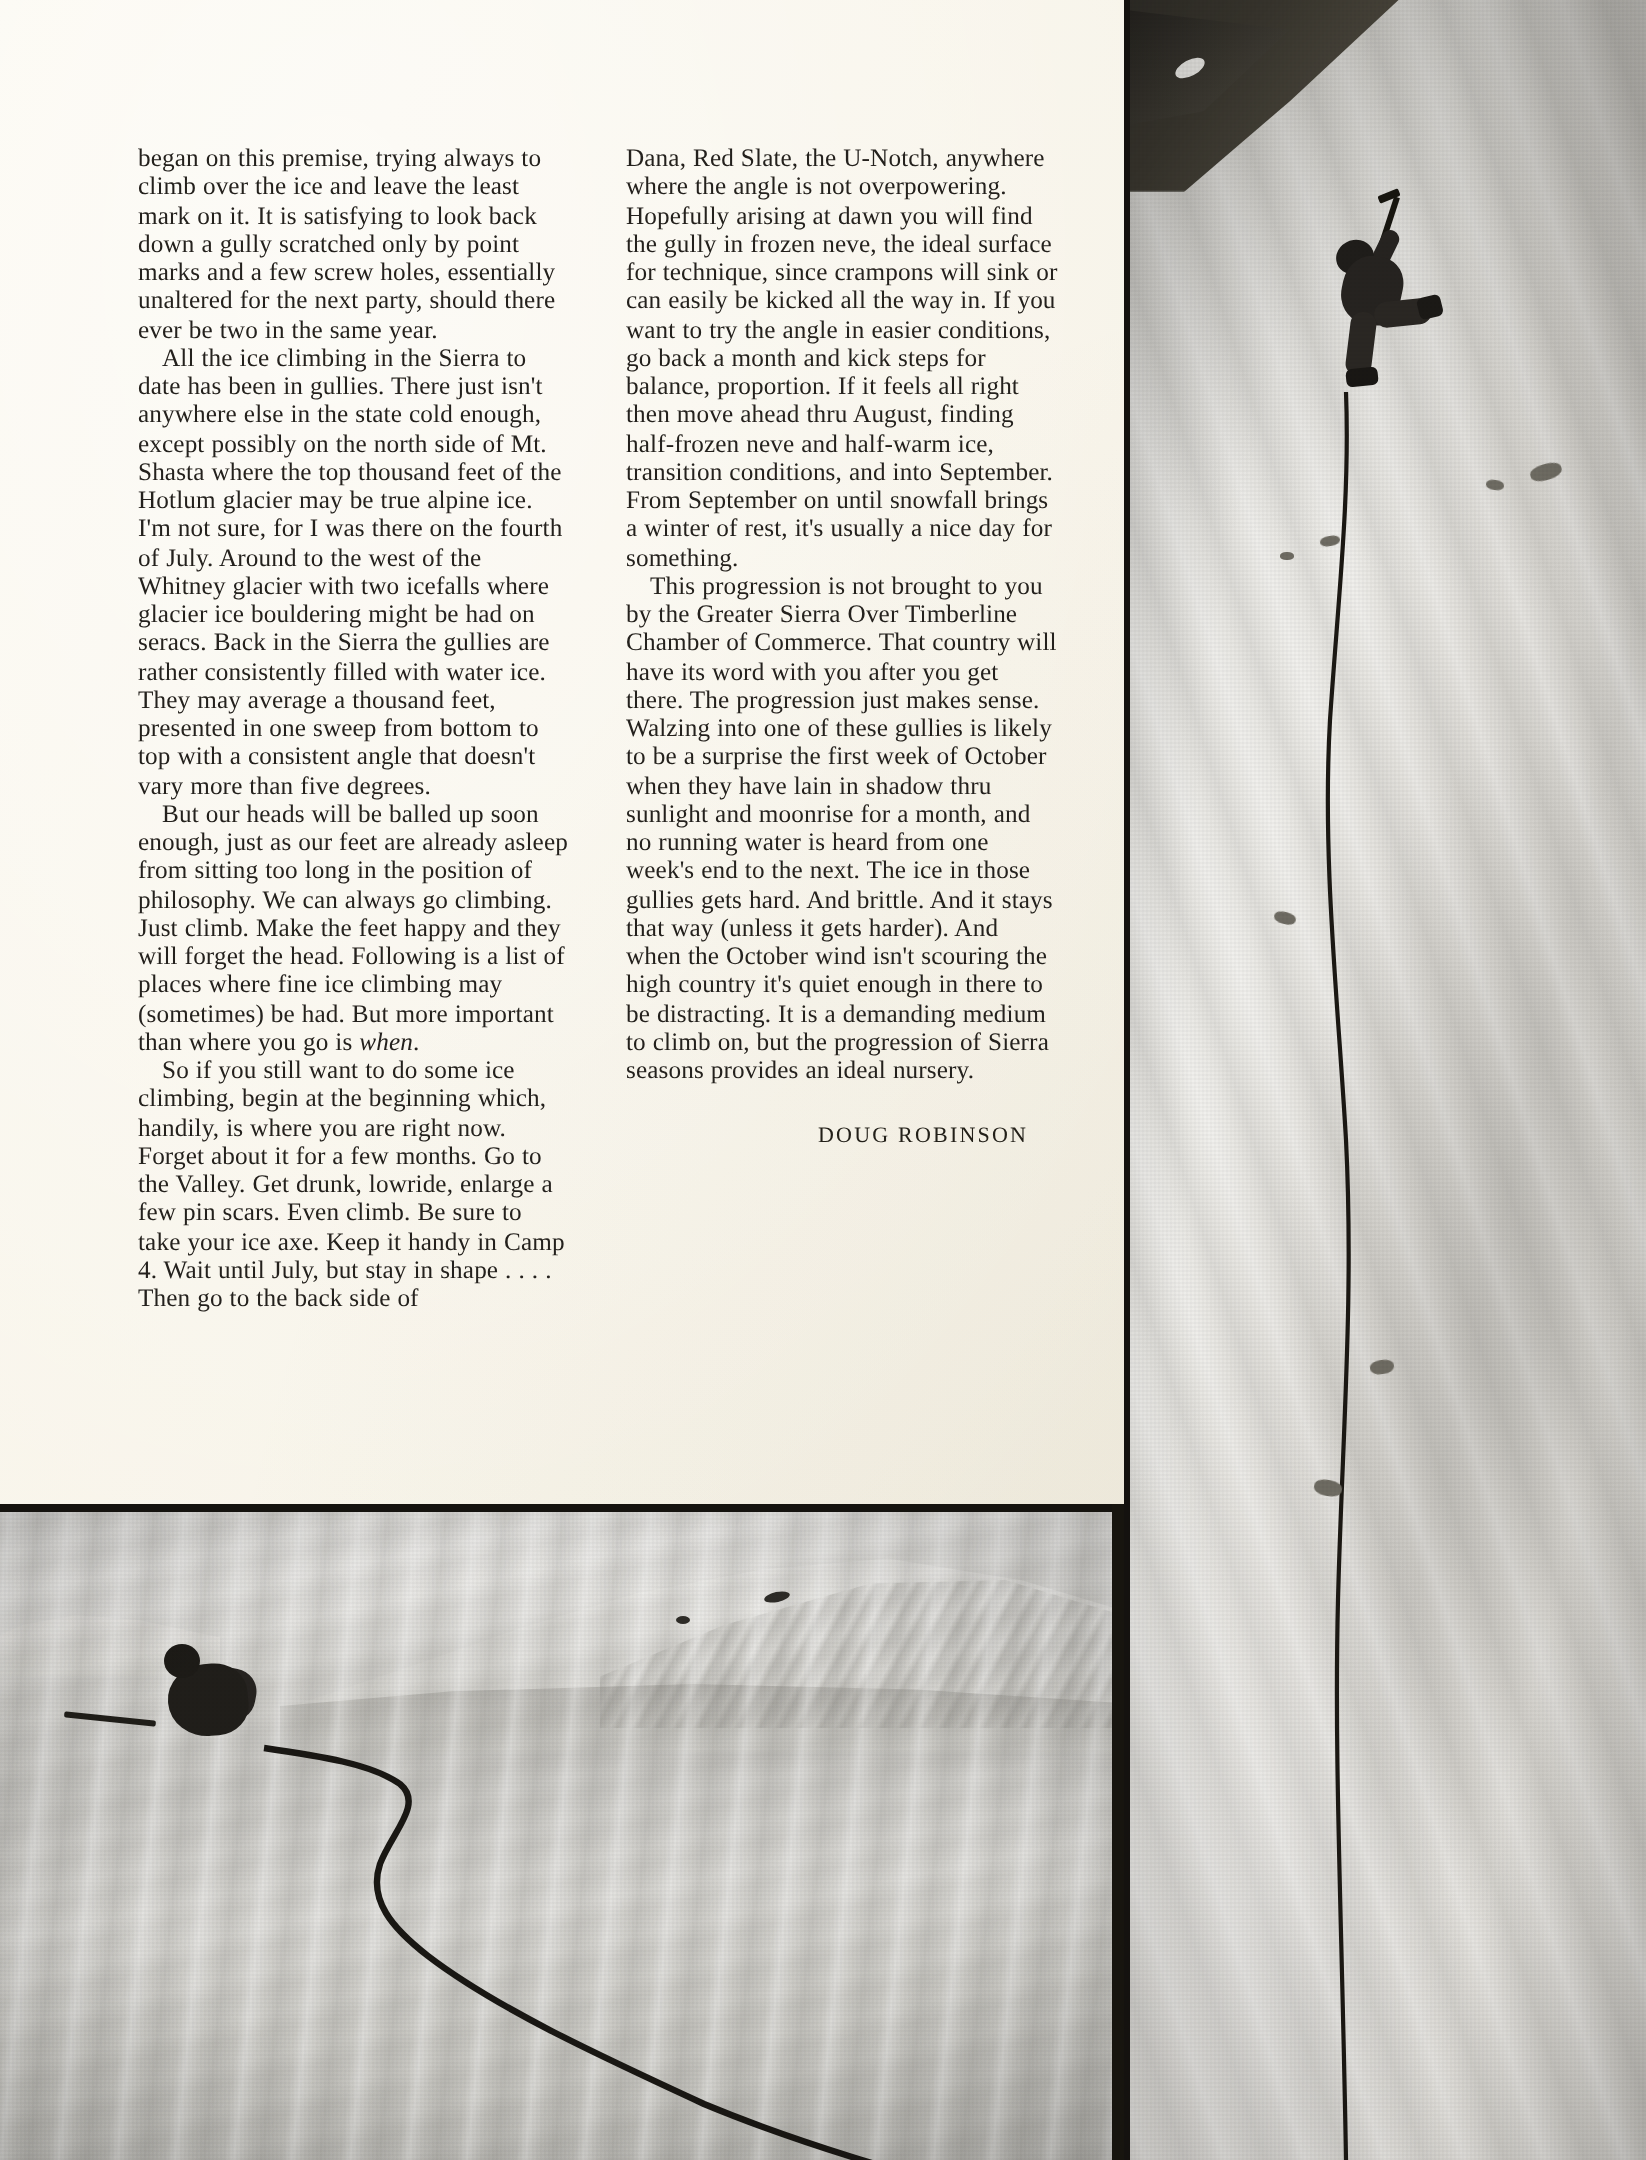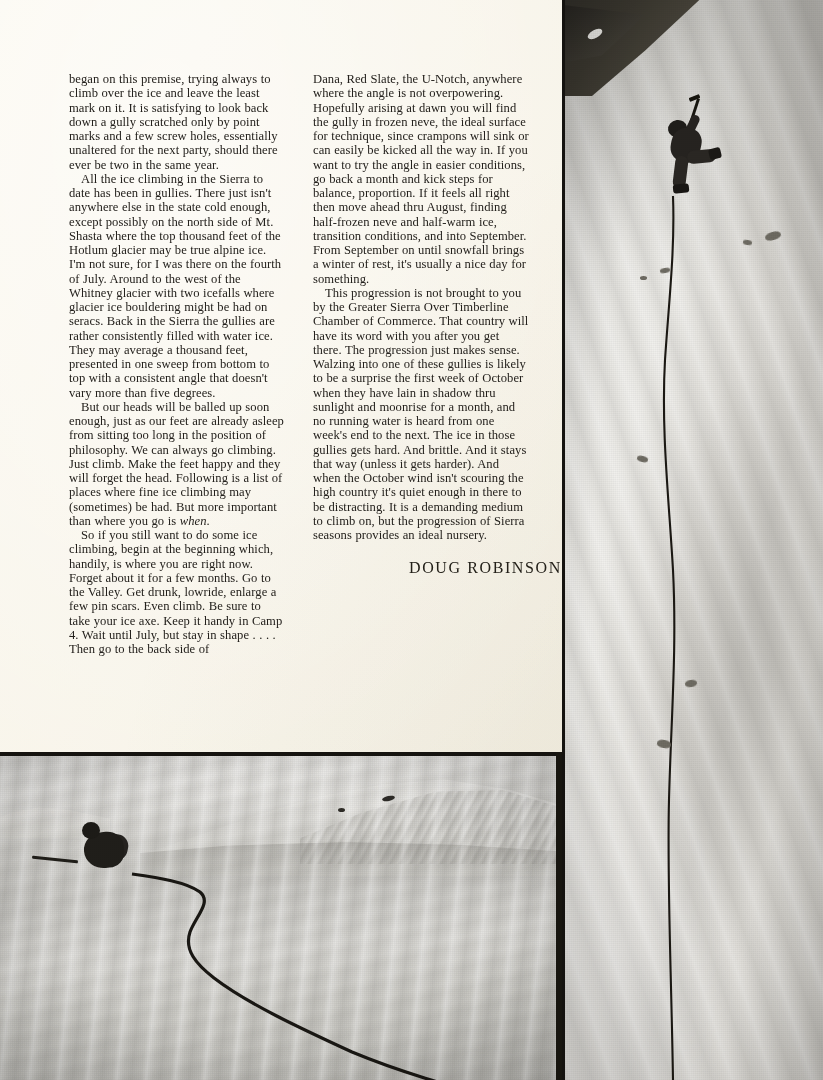--- a/index.html
+++ b/index.html
@@ -45,21 +45,21 @@
     letter-spacing:.005em;
     word-spacing:.02em;
     -webkit-font-smoothing:none;
   }
   .column p.indent{text-indent:12px;}
   .column p em{}
 
   
   #byline{
     margin-top:19px;
-    font-size:16px;
+    font-size:11px;
     line-height:14px;
     letter-spacing:.10em;
     color:#232019;
     padding-left:96px;
     white-space:nowrap;
   }
 
   
   .photo{
     position:absolute;

